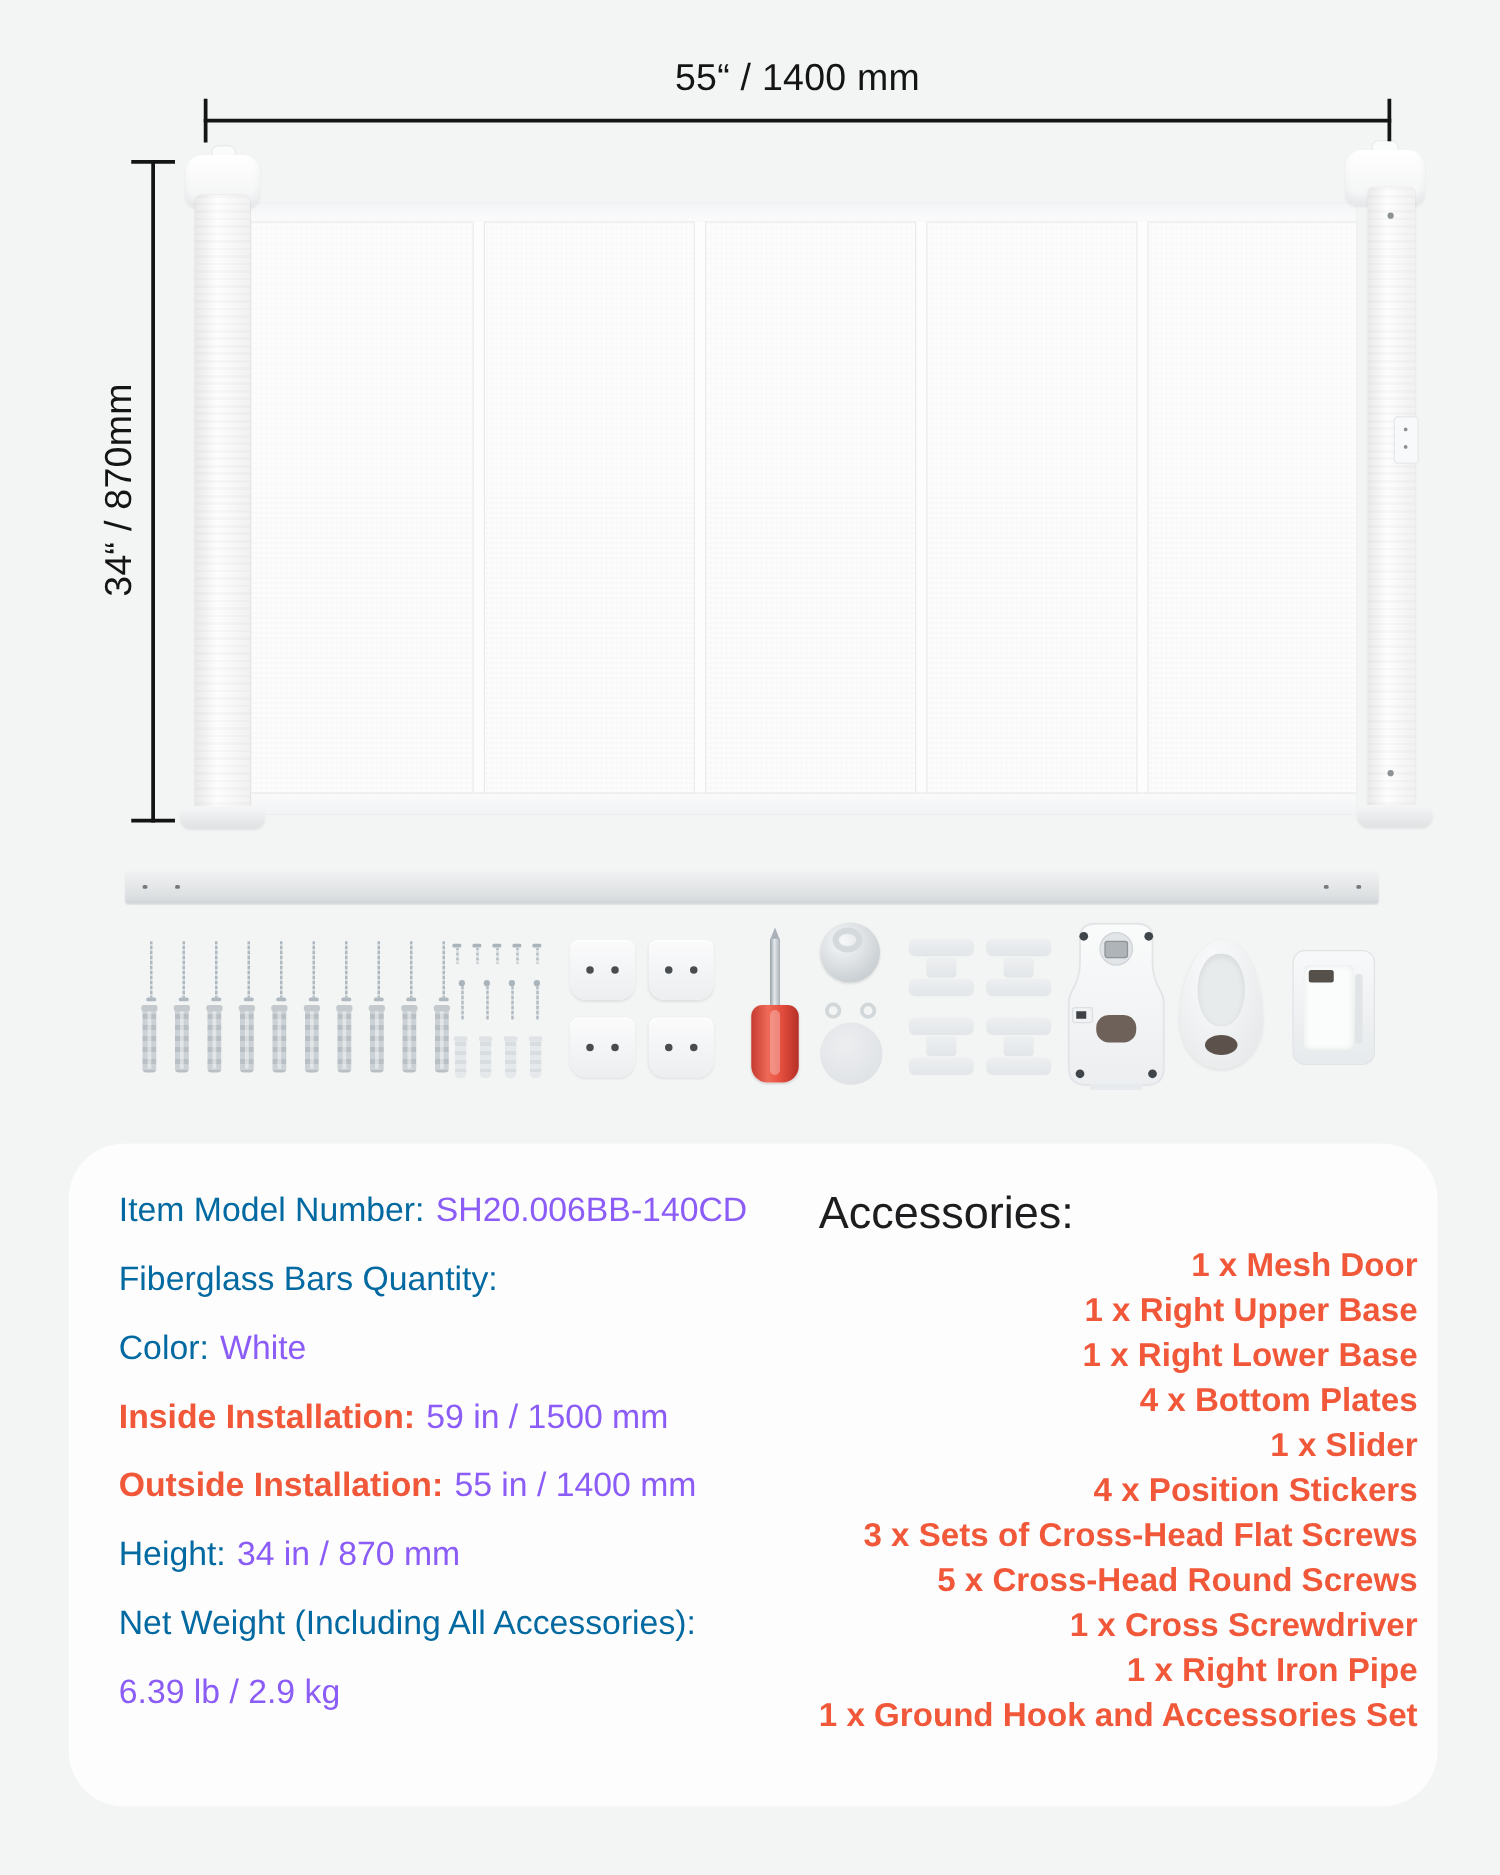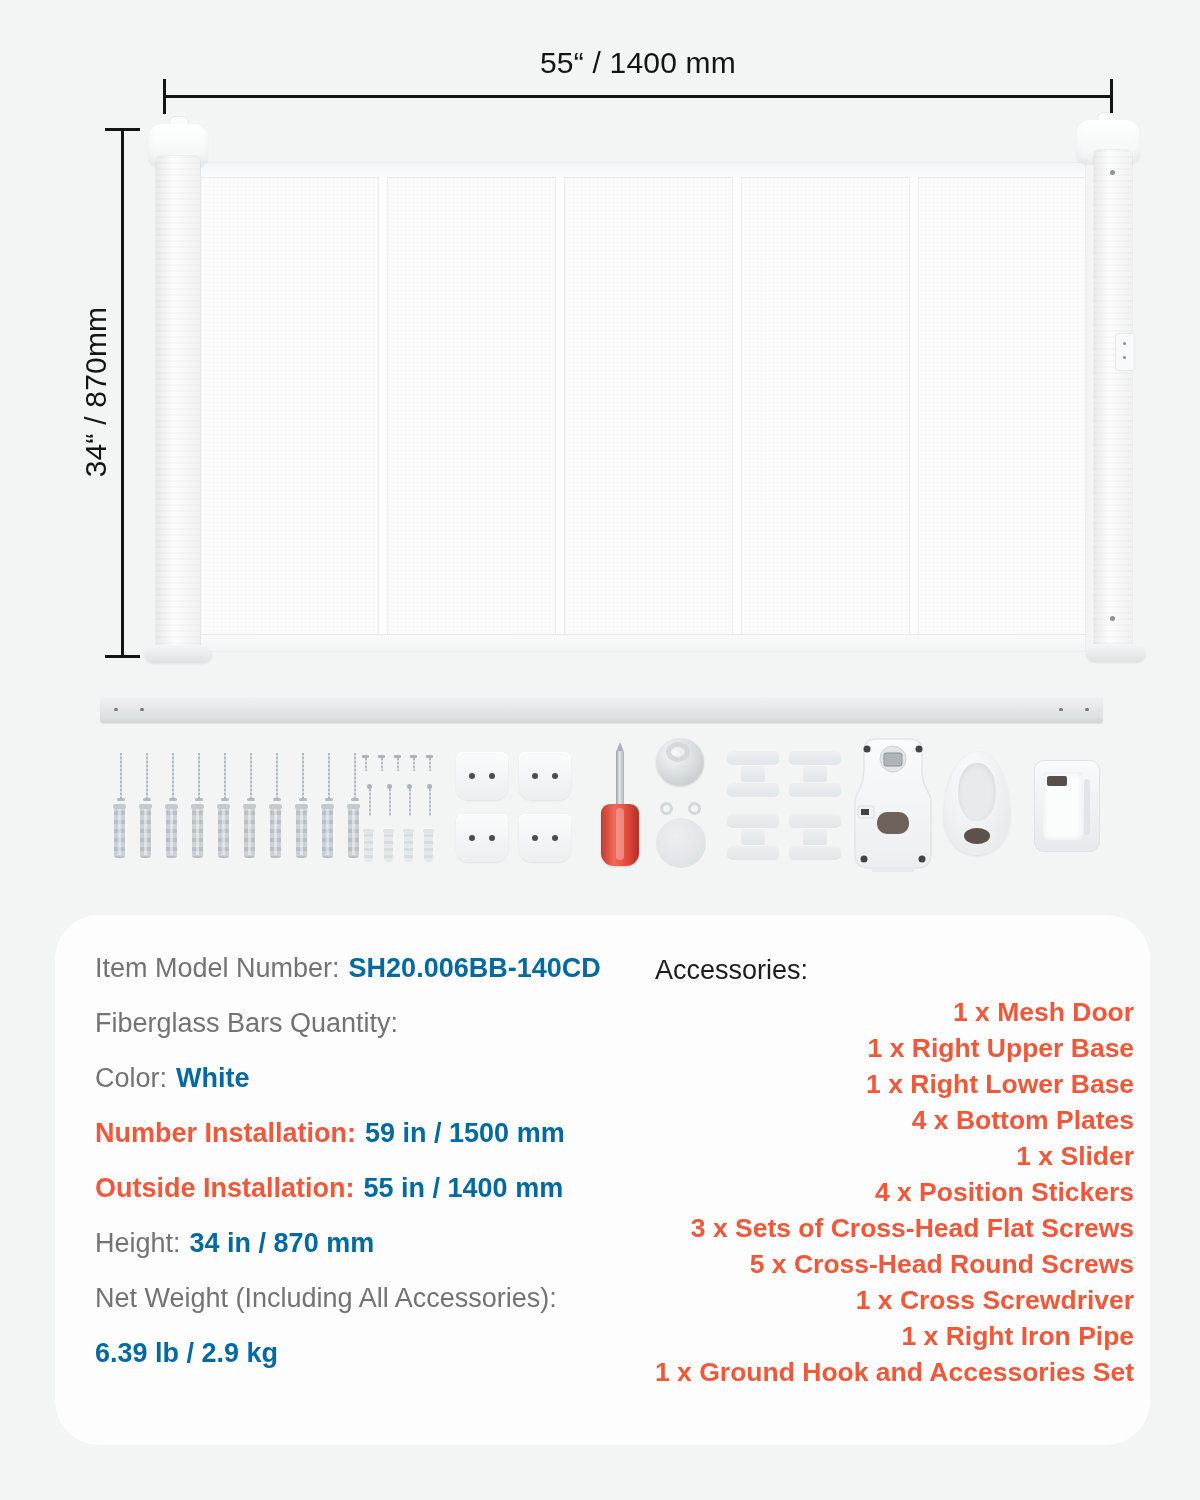--- a/index.html
+++ b/index.html
@@ -127,26 +127,26 @@
   .slider-part .inner{position:absolute;left:8px;top:11px;width:40px;height:68px;border-radius:4px;
     background:#fbfcfc;box-shadow:inset 0 0 6px rgba(0,0,0,.09);}
   .slider-part .slot{position:absolute;left:12px;top:15px;width:20px;height:10px;border-radius:2px;background:#56504a;}
   .slider-part .ridge{position:absolute;right:9px;top:18px;width:6px;height:56px;border-radius:3px;background:#e2e5e7;}
 
   
   .info-panel{position:absolute;left:55px;top:915px;width:1095px;height:530px;background:#fdfdfd;
     border-radius:44px;box-sizing:border-box;padding:38px 18px 0 40px;display:flex;}
   .col-left{width:560px;flex:0 0 560px;}
   .spec-line{margin:0 0 24px;font-size:27px;line-height:31px;color:#1d1d1f;white-space:nowrap;}
-  .spec-line .lbl{font-weight:400;color:#737373;margin-right:9px;}
+  .spec-line .lbl{font-weight:400;color:#0369a1;margin-right:9px;}
   .spec-line .lbl:empty{display:none;margin:0;}
-  .spec-line .val{font-weight:700;color:#0369a1;}
+  .spec-line .val{font-weight:400;color:#8b5cf6;}
   .spec-line .lbl.accent{color:#f1583a;font-weight:700;}
   .col-right{flex:1;}
-  .acc-title{margin:0 0 7px;font-size:27px;line-height:34px;color:#1d1d1f;font-weight:400;}
+  .acc-title{margin:0 0 7px;font-size:36px;line-height:34px;color:#1d1d1f;font-weight:400;}
   .acc-item{margin:0;font-size:26.5px;line-height:36px;font-weight:700;color:#f1583a;white-space:nowrap;text-align:right;}
 </style>
 </head>
 <body>
 
 <div class="stage">
 
   <div class="dim-top-label">55“ / 1400 mm</div>
   <div class="dim-top-line"></div>
   <div class="dim-left-line"></div>
@@ -306,21 +306,21 @@
     <div class="inner"></div>
     <div class="slot"></div>
     <div class="ridge"></div>
   </div>
 
   <div class="info-panel">
     <div class="col-left">
       <p class="spec-line"><span class="lbl">Item Model Number:</span><span class="val">SH20.006BB-140CD</span></p>
       <p class="spec-line"><span class="lbl">Fiberglass Bars Quantity:</span><span class="val"></span></p>
       <p class="spec-line"><span class="lbl">Color:</span><span class="val">White</span></p>
-      <p class="spec-line"><span class="lbl accent">Number Installation:</span><span class="val">59 in / 1500 mm</span></p>
+      <p class="spec-line"><span class="lbl accent">Inside Installation:</span><span class="val">59 in / 1500 mm</span></p>
       <p class="spec-line"><span class="lbl accent">Outside Installation:</span><span class="val">55 in / 1400 mm</span></p>
       <p class="spec-line"><span class="lbl">Height:</span><span class="val">34 in / 870 mm</span></p>
       <p class="spec-line"><span class="lbl">Net Weight (Including All Accessories):</span><span class="val"></span></p>
       <p class="spec-line"><span class="val">6.39 lb / 2.9 kg</span></p>
     </div>
     <div class="col-right">
       <p class="acc-title">Accessories:</p>
       <p class="acc-item">1 x Mesh Door</p>
       <p class="acc-item">1 x Right Upper Base</p>
       <p class="acc-item">1 x Right Lower Base</p>

